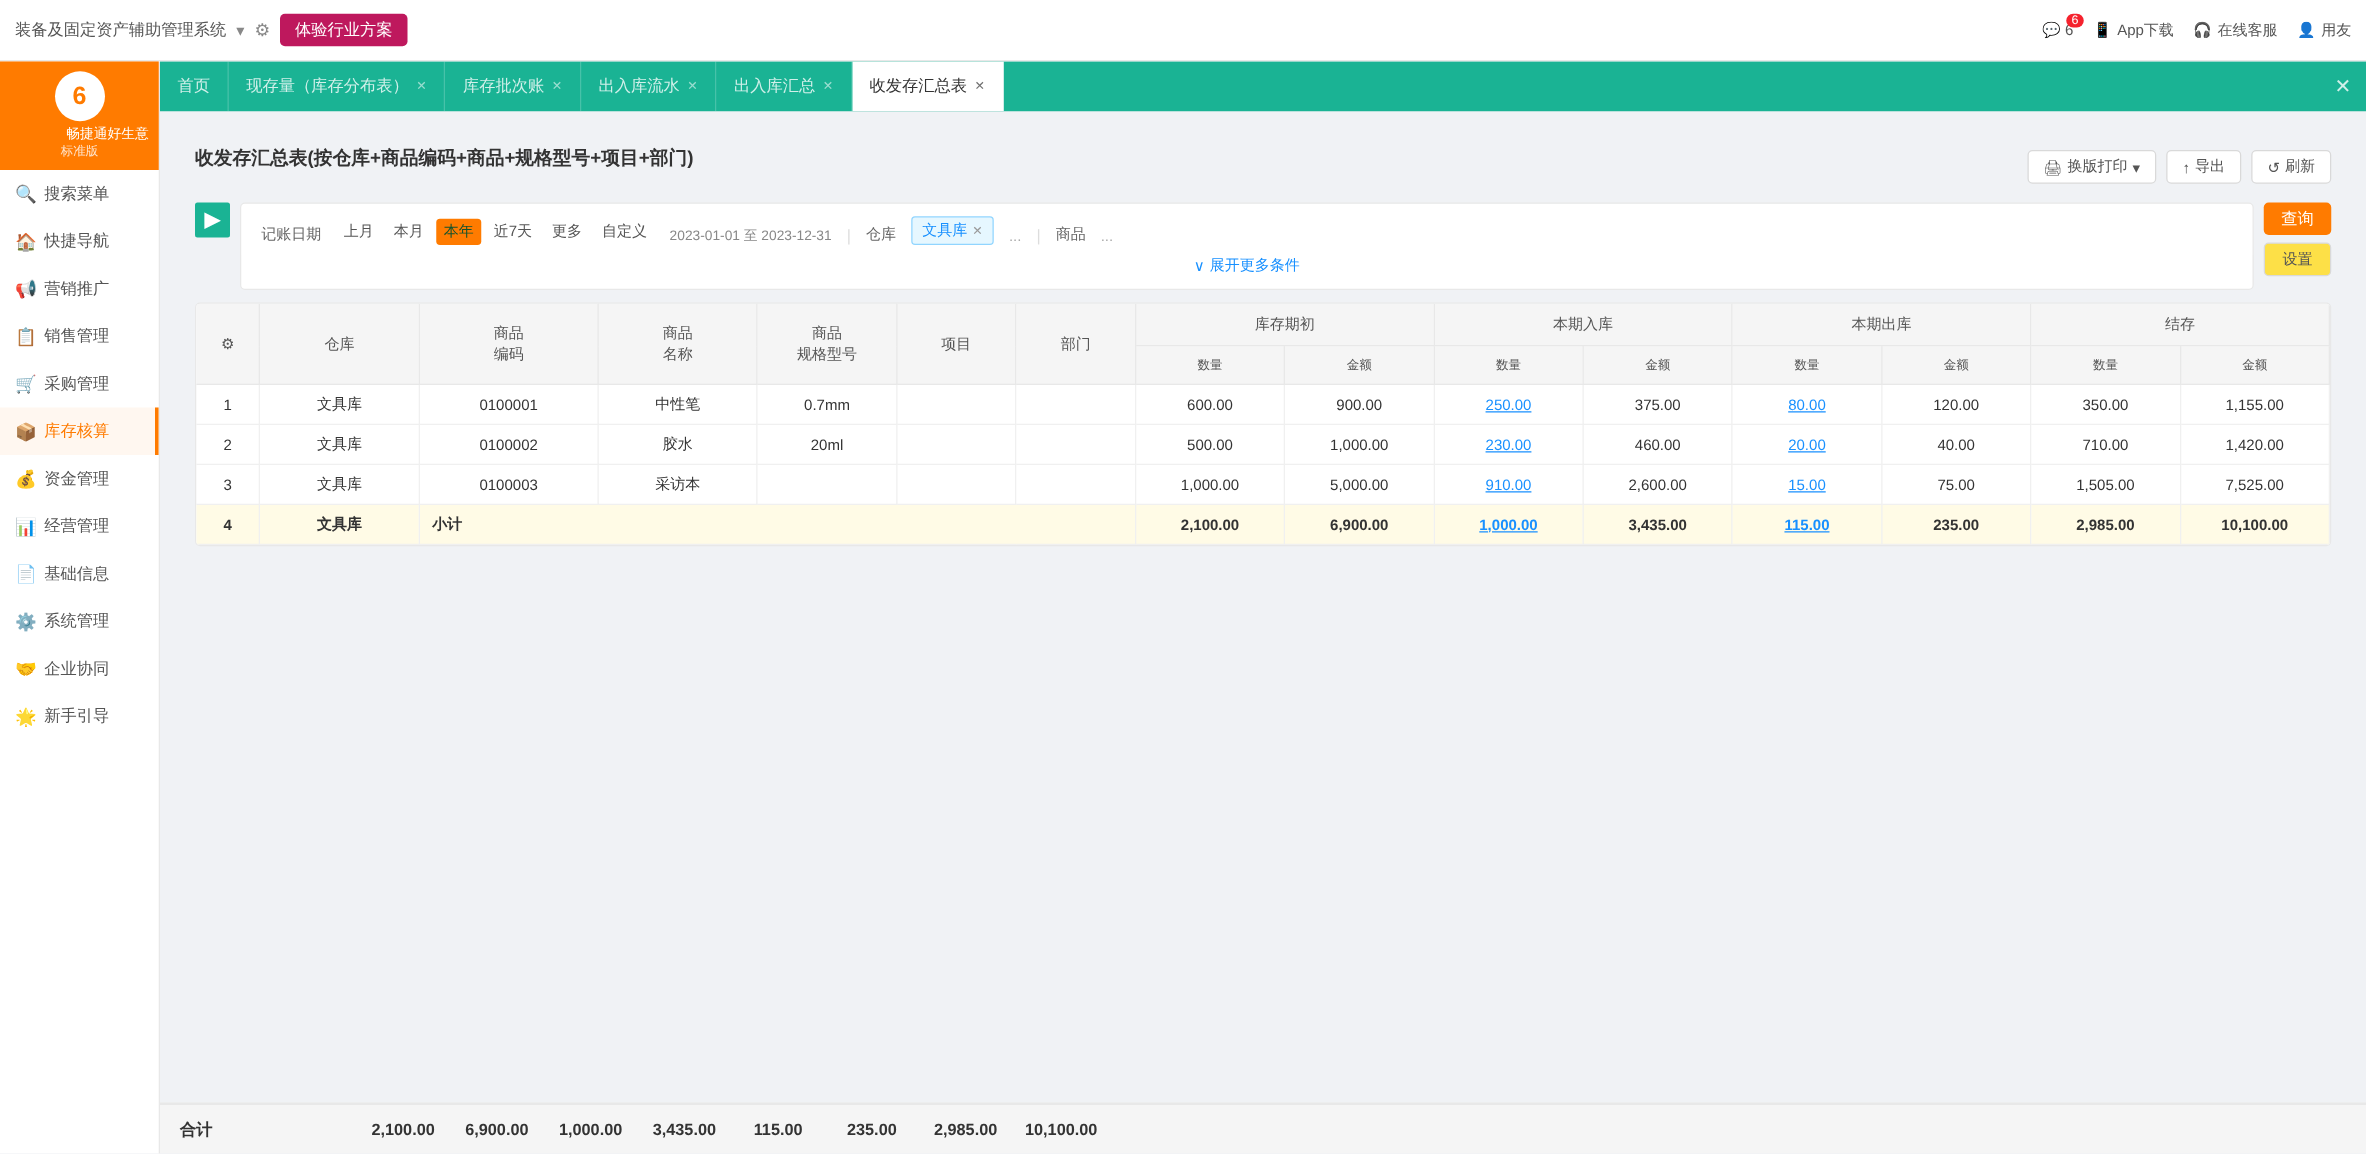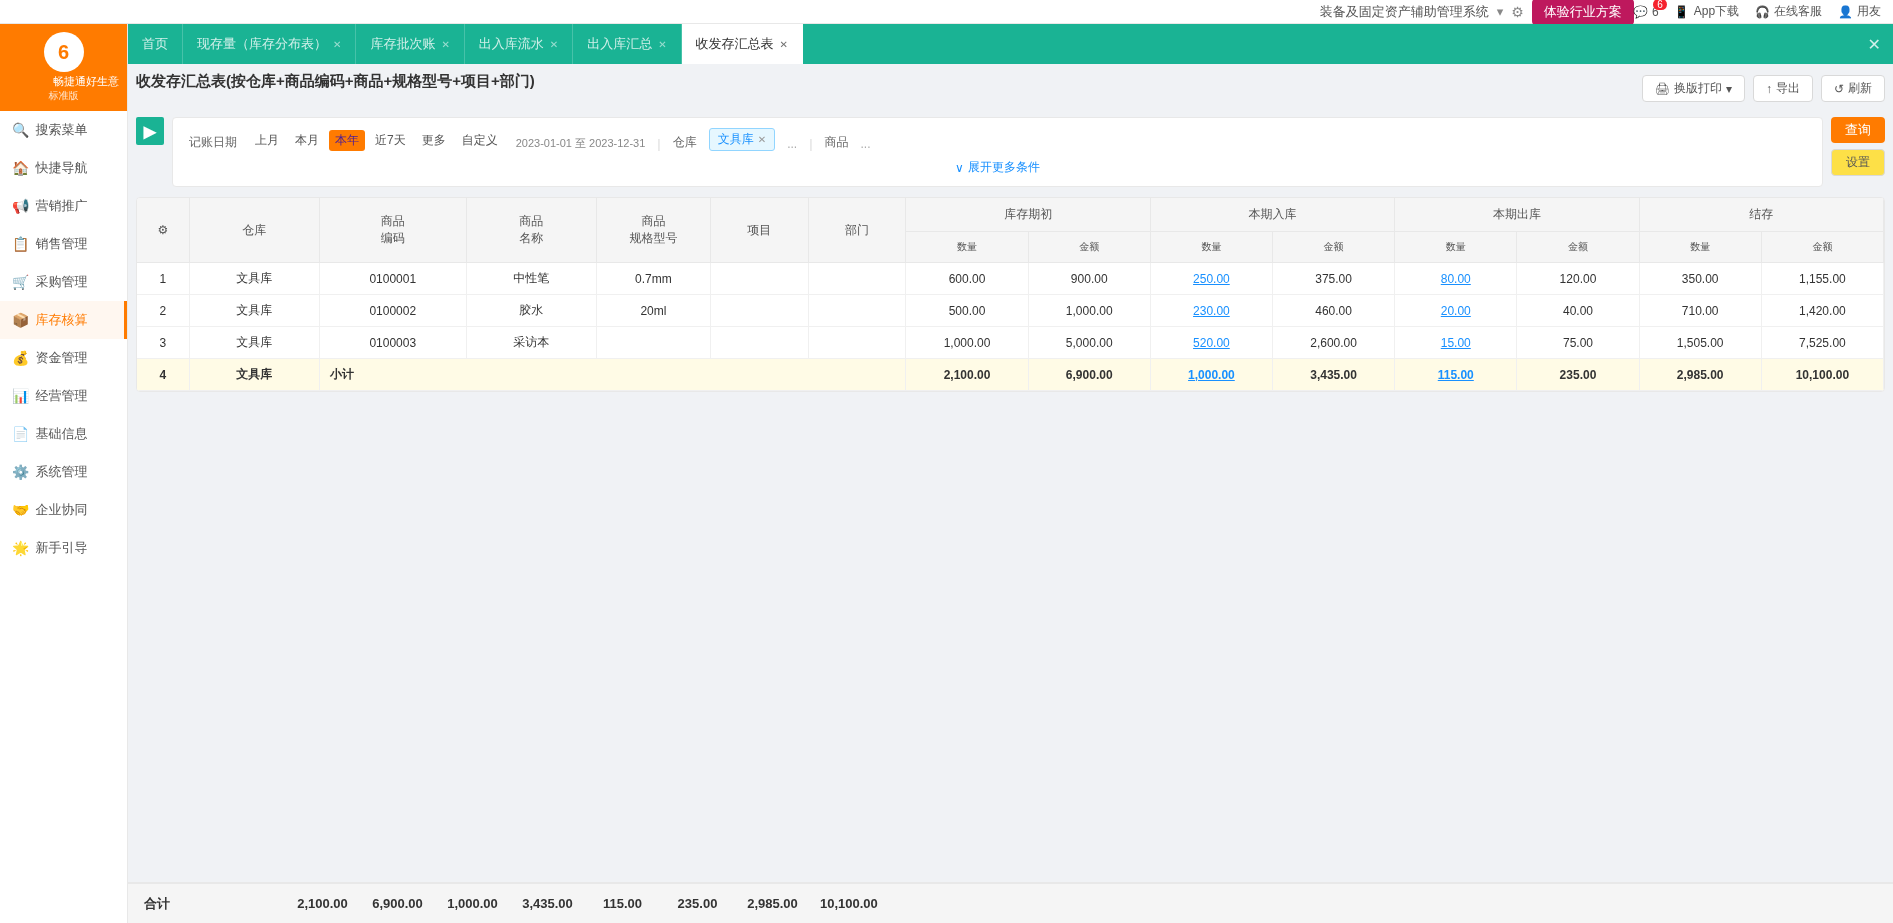--- a/index.html
+++ b/index.html
@@ -3,21 +3,21 @@
   <meta charset="utf-8">
   <style>
     * { box-sizing: border-box; margin: 0; padding: 0; }
     body { font-family: 'Microsoft YaHei', Arial, sans-serif; font-size: 13px; background: #f0f2f5; color: #333; }
 
     
     .app-container { display: flex; flex-direction: column; height: 100vh; }
     .main-layout { display: flex; flex: 1; overflow: hidden; }
 
     
-    .top-bar { height: 24px; background: #fff; display: flex; align-items: center; padding: 0 12px; border-bottom: 1px solid #e8e8e8; justify-content: flex-end; }
+    .top-bar { height: 49px; background: #fff; display: flex; align-items: center; padding: 0 12px; border-bottom: 1px solid #e8e8e8; justify-content: space-between; }
     .top-bar-left { display: flex; align-items: center; gap: 8px; }
     .system-name { font-size: 13px; color: #555; }
     .top-bar-right { display: flex; align-items: center; gap: 16px; font-size: 12px; color: #555; }
     .top-bar-right .badge-wrap { position: relative; }
     .badge { background: #f5222d; color: #fff; border-radius: 10px; padding: 0 4px; font-size: 10px; position: absolute; top: -6px; right: -8px; }
     .trial-btn { background: #be185d; color: #fff; border: none; border-radius: 4px; padding: 4px 12px; cursor: pointer; font-size: 13px; }
     .gear-icon { color: #888; font-size: 14px; cursor: pointer; }
 
     
     .sidebar { width: 128px; background: #fff; border-right: 1px solid #e8e8e8; display: flex; flex-direction: column; }
@@ -34,27 +34,27 @@
     .content-area { flex: 1; display: flex; flex-direction: column; overflow: hidden; }
 
     
     .tab-bar { height: 40px; background: #1ab394; display: flex; align-items: center; padding: 0; overflow-x: auto; }
     .tab-item { display: flex; align-items: center; padding: 0 14px; height: 100%; cursor: pointer; color: rgba(255,255,255,0.8); font-size: 13px; white-space: nowrap; gap: 6px; border-right: 1px solid rgba(255,255,255,0.2); }
     .tab-item.active { background: #fff; color: #333; }
     .tab-close { font-size: 10px; opacity: 0.7; cursor: pointer; }
     .tab-bar-end { margin-left: auto; padding-right: 12px; color: rgba(255,255,255,0.8); cursor: pointer; font-size: 16px; }
 
     
-    .page-content { flex: 1; overflow-y: auto; padding: 8px; }
+    .page-content { flex: 1; overflow-y: auto; padding: 28px; }
 
     
     .page-title { font-size: 15px; font-weight: bold; color: #333; margin-bottom: 14px; }
     .date-shortcuts { display: flex; align-items: center; gap: 4px; }
     .date-shortcut { padding: 2px 6px; border-radius: 3px; cursor: pointer; font-size: 12px; color: #555; }
-    .date-shortcut.active { background: #ff7b00; color: #4c1d95; border-radius: 3px; }
+    .date-shortcut.active { background: #ff7b00; color: #14532d; border-radius: 3px; }
     .btn-default { border: 1px solid #d9d9d9; background: #fff; padding: 4px 12px; border-radius: 4px; cursor: pointer; font-size: 12px; display: flex; align-items: center; gap: 4px; color: #555; }
     .btn-primary { background: #ff7b00; color: #fff; border: none; padding: 4px 14px; border-radius: 4px; cursor: pointer; font-size: 13px; }
     .btn-setting { border: 1px solid #d9d9d9; background: #fde047; padding: 4px 12px; border-radius: 4px; cursor: pointer; font-size: 12px; color: #555; }
 
     
     .table-container { background: #fff; border-radius: 4px; border: 1px solid #e8e8e8; overflow-x: auto; }
     table { width: 100%; border-collapse: collapse; font-size: 12px; }
     th { background: #f5f5f5; padding: 8px 10px; text-align: center; border-bottom: 1px solid #e8e8e8; border-right: 1px solid #e8e8e8; color: #555; font-weight: normal; white-space: nowrap; }
     td { padding: 7px 10px; text-align: center; border-bottom: 1px solid #f0f0f0; border-right: 1px solid #f0f0f0; white-space: nowrap; }
     .col-warehouse { width: 80px; }
@@ -339,21 +339,21 @@
               <tr>
                 <td>3</td>
                 <td>文具库</td>
                 <td>0100003</td>
                 <td>采访本</td>
                 <td></td>
                 <td></td>
                 <td></td>
                 <td>1,000.00</td>
                 <td>5,000.00</td>
-                <td><span class="number-link">520.00</span></td>
+                <td><span class="number-link">910.00</span></td>
                 <td>2,600.00</td>
                 <td><span class="number-link">15.00</span></td>
                 <td>75.00</td>
                 <td>1,505.00</td>
                 <td>7,525.00</td>
               </tr>
 
               <tr class="subtotal-row">
                 <td style="font-weight:bold;">4</td>
                 <td style="font-weight:bold;">文具库</td>

